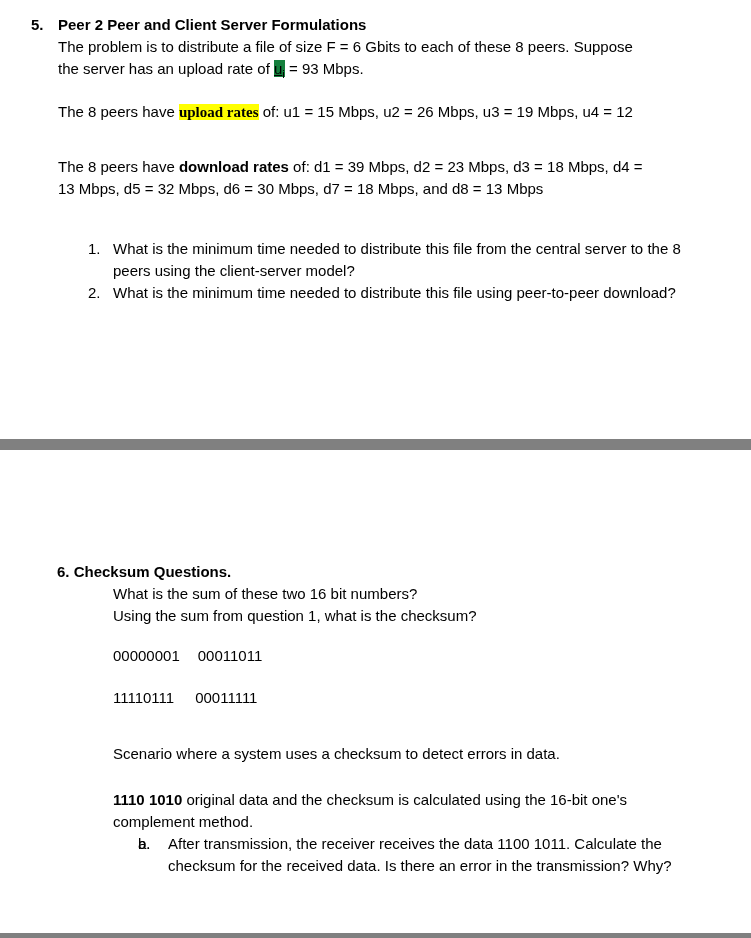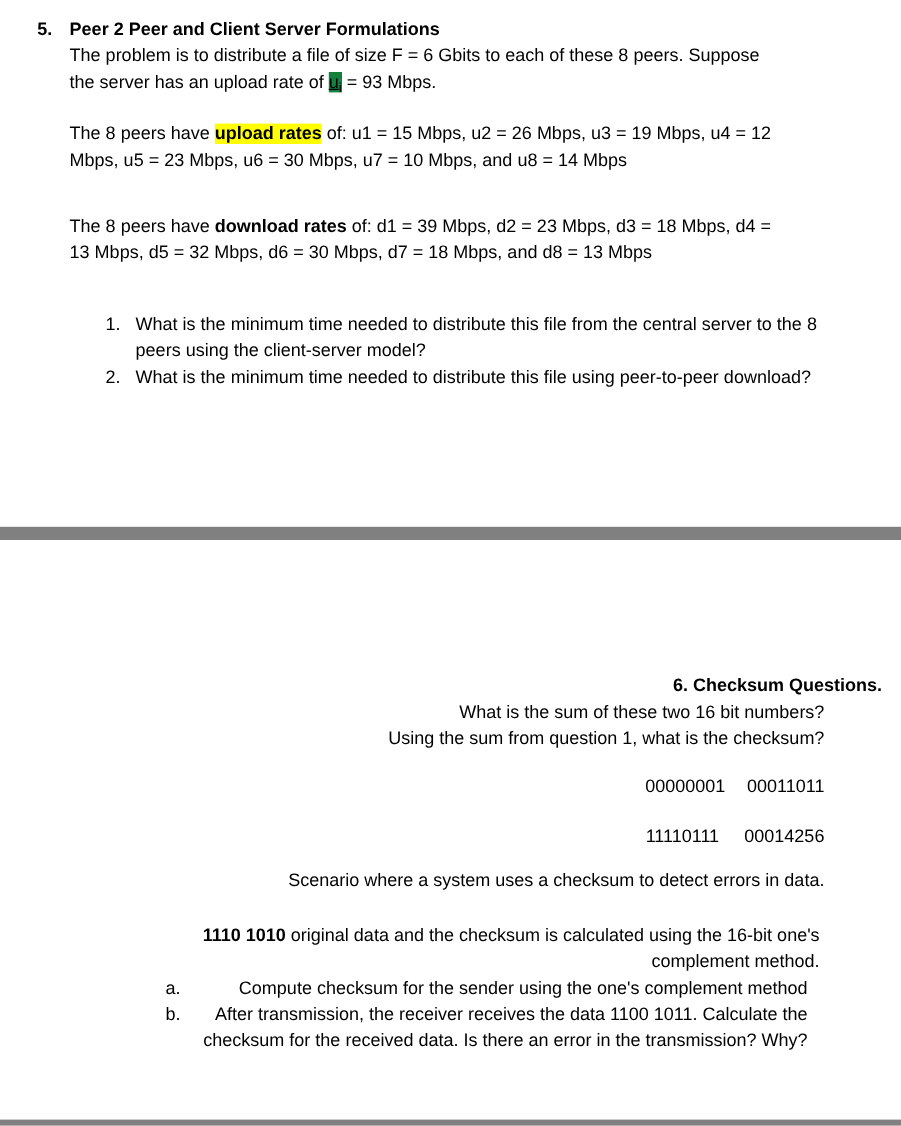--- a/index.html
+++ b/index.html
@@ -28,28 +28,28 @@
   .qlist { margin-top: 38px; }
   .qitem { position: relative; padding-left: 55px; max-width: 570px; }
   .qitem .marker { position: absolute; left: 30px; top: 0; }
 
   
   .page-break { position: absolute; left: 0; width: 751px; background: #808080; }
   #divider { top: 439px; height: 11px; }
   #bottom-bar { bottom: 0; height: 5px; }
 
   
-  #sec6 { position: absolute; top: 561px; left: 0; right: 16px; text-align: right; }
+  #sec6 { position: absolute; top: 561px; left: 0; right: 16px; }
   .heading6 { font-weight: 700; margin-left: 57px; }
   .body6 { margin-left: 113px; margin-right: 48px; }
   .binrow1 { margin-top: 18px; }
   .binrow2 { margin-top: 20px; }
   .binrow .right { margin-left: 18px; margin-top: 48px; }
   .binrow2 .right { margin-left: 21px; }
-  .scenario { margin-top: 14px; }
+  .scenario { margin-top: 34px; }
   .datapara { margin-top: 24px; max-width: 570px; }
   .sublist { }
   .subitem { position: relative; padding-left: 55px; max-width: 505px; }
   .subitem .marker { position: absolute; left: 25px; top: 0; }
 </style>
 </head>
 <body style="background: rgb(255, 255, 255); color: rgb(0, 0, 0);">
 
 <div id="sec5">
   <div class="heading5">
@@ -57,22 +57,21 @@
     <span>Peer 2 Peer and Client Server Formulations</span>
   </div>
 
   <div class="body5">
     <div class="para1">
       <div>The problem is to distribute a file of size F = 6 Gbits to each of these 8 peers. Suppose</div>
       <div><span>the server has an upload rate of </span><span class="hl" style="background: #15803d;"><span class="u-underline">u</span><sub class="sub-i">i</sub></span><span> = 93 Mbps.</span></div>
     </div>
 
     <div class="para2">
-      <div><span>The 8 peers have </span><span class="hl bold" style="background: rgb(255, 255, 0);">upload rates</span><span> of: u1 = 15 Mbps, u2 = 26 Mbps, u3 = 19 Mbps, u4 = 12</span></div>
-      <div>Mbps, u5 = 23 Mbps, u6 = 30 Mbps, u7 = 10 Mbps, and u8 = 14 Mbps</div>
+      <div><span>The 8 peers have </span><span class="hl bold" style="background: rgb(255, 255, 0); font-family: Liberation Serif, serif;">upload rates</span><span> of: u1 = 15 Mbps, u2 = 26 Mbps, u3 = 19 Mbps, u4 = 12</span></div>
     </div>
 
     <div class="para3">
       <div><span>The 8 peers have </span><span class="bold">download rates</span><span> of: d1 = 39 Mbps, d2 = 23 Mbps, d3 = 18 Mbps, d4 =</span></div>
       <div>13 Mbps, d5 = 32 Mbps, d6 = 30 Mbps, d7 = 18 Mbps, and d8 = 13 Mbps</div>
     </div>
 
     <div class="qlist">
       <div class="qitem">
         <span class="marker">1.</span>
@@ -93,31 +92,30 @@
 
   <div class="body6">
     <div>What is the sum of these two 16 bit numbers?</div>
     <div>Using the sum from question 1, what is the checksum?</div>
 
     <div class="binrow binrow1">
       <span class="left">00000001</span><span class="right">00011011</span>
     </div>
 
     <div class="binrow binrow2">
-      <span class="left">11110111</span><span class="right">00014256</span>
+      <span class="left">11110111</span><span class="right">00011111</span>
     </div>
 
     <div class="scenario">Scenario where a system uses a checksum to detect errors in data.</div>
 
     <div class="datapara"><span class="bold">1110 1010</span><span> original data and the checksum is calculated using the 16-bit one's complement method.</span></div>
 
     <div class="sublist">
       <div class="subitem">
         <span class="marker">a.</span>
-        <span>Compute checksum for the sender using the one's complement method</span>
       </div>
       <div class="subitem">
         <span class="marker">b.</span>
         <span>After transmission, the receiver receives the data 1100 1011. Calculate the checksum for the received data. Is there an error in the transmission? Why?</span>
       </div>
     </div>
   </div>
 </div>
 
 <div id="bottom-bar" class="page-break" style="background: rgb(128, 128, 128);"></div>

